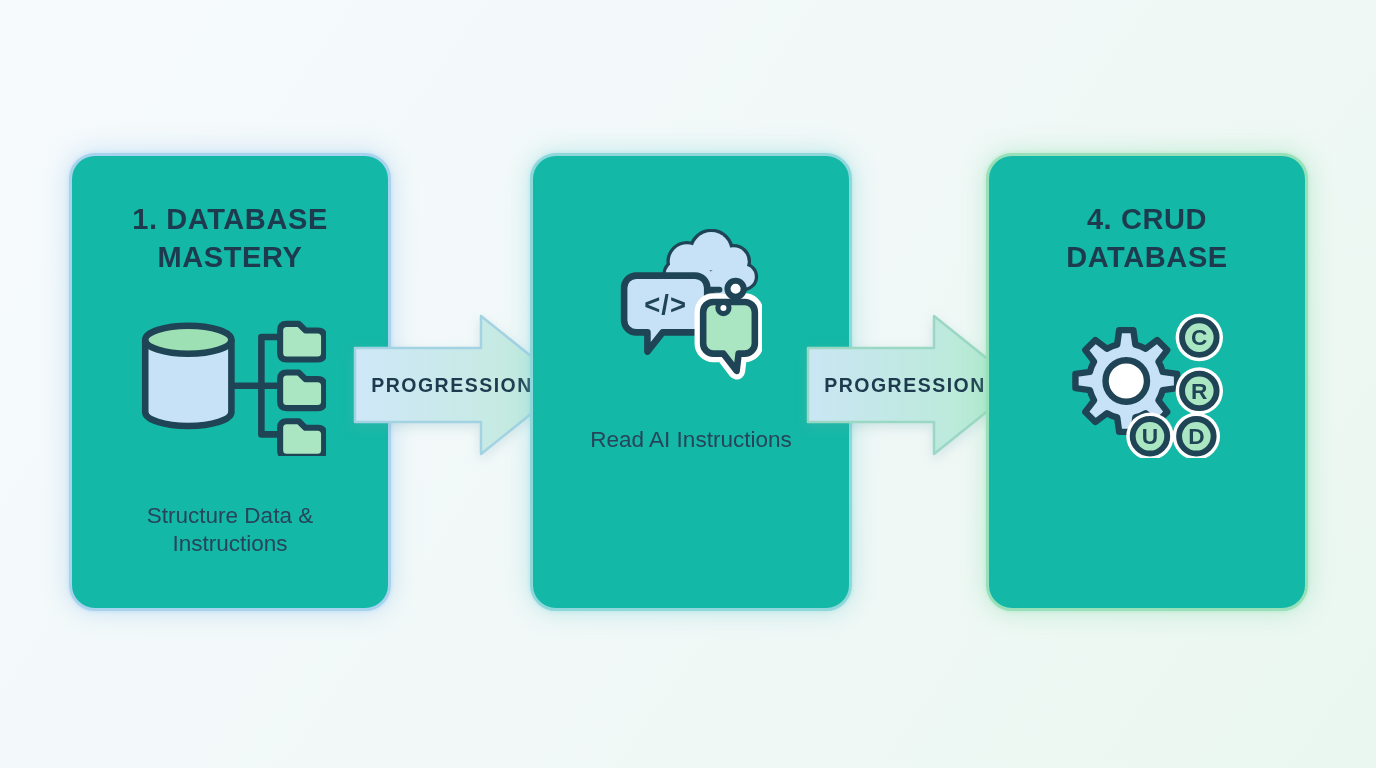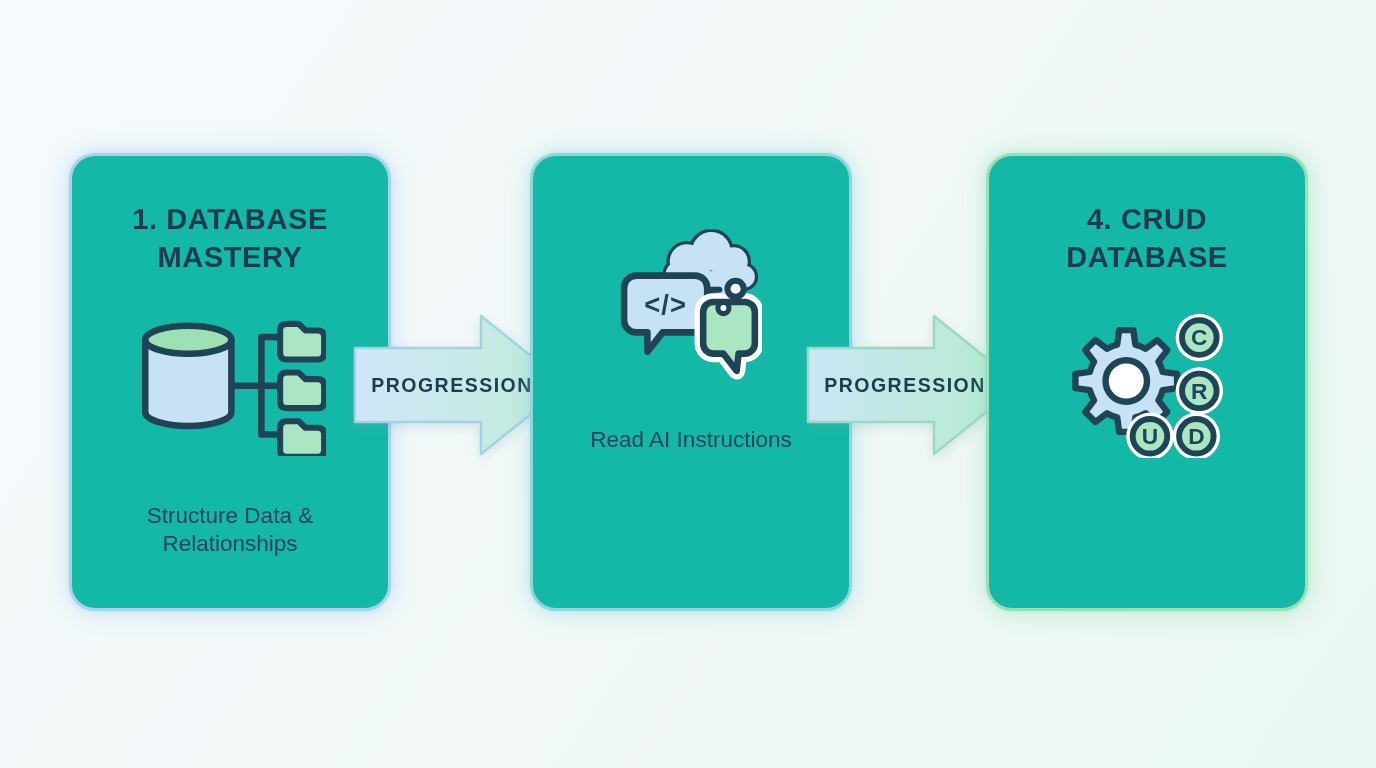--- a/index.html
+++ b/index.html
@@ -60,21 +60,21 @@
 
         <g fill="#a9e6c1" stroke="#1f4456" stroke-width="6.5" stroke-linejoin="round">
           <path transform="translate(156,16)" d="M0,10 q0,-7 7,-7 h13 l7,7 h13 q7,0 7,7 v17 q0,7 -7,7 H7 q-7,0 -7,-7 z"></path>
           <path transform="translate(156,68)" d="M0,10 q0,-7 7,-7 h13 l7,7 h13 q7,0 7,7 v17 q0,7 -7,7 H7 q-7,0 -7,-7 z"></path>
           <path transform="translate(156,120)" d="M0,10 q0,-7 7,-7 h13 l7,7 h13 q7,0 7,7 v17 q0,7 -7,7 H7 q-7,0 -7,-7 z"></path>
         </g>
       </svg>
     </div>
     <div class="card-subtitle">
       <div>Structure Data &amp;</div>
-      <div>Relationships</div>
+      <div>Instructions</div>
     </div>
   </div>
 
   <div class="arrow arrow-1">
     <svg width="217" height="156" viewBox="0 0 217 156">
       <defs>
         <linearGradient id="ag1" x1="0" y1="0" x2="1" y2="0">
           <stop offset="0" stop-color="#cfe7f8"></stop>
           <stop offset="1" stop-color="#c2ecd9"></stop>
         </linearGradient>

